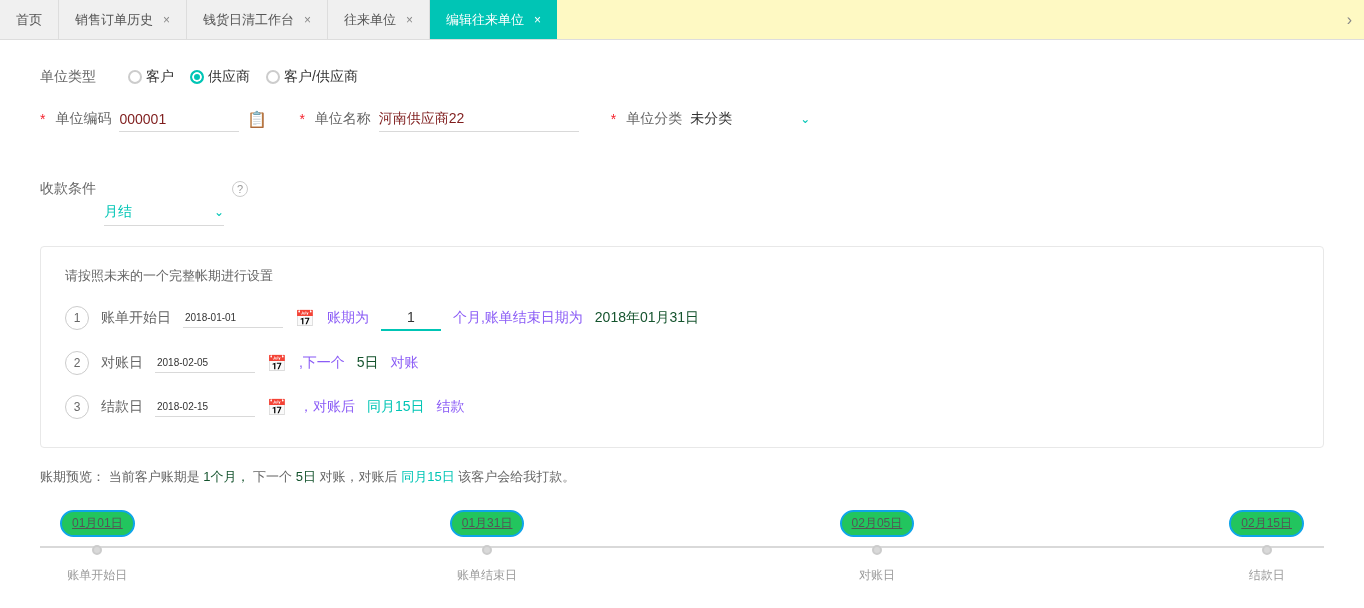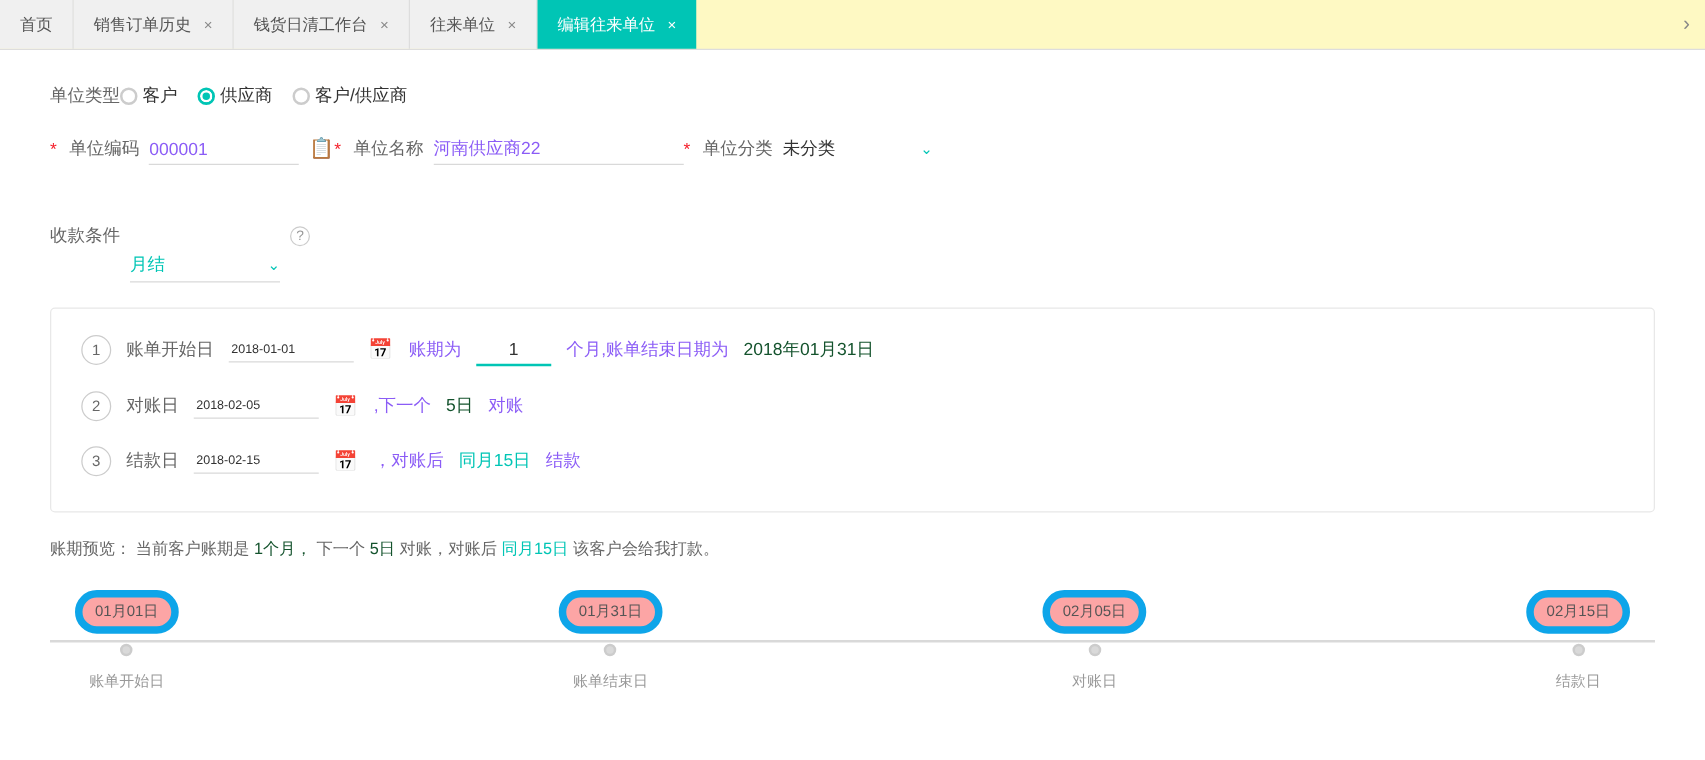--- a/index.html
+++ b/index.html
@@ -52,20 +52,21 @@
       background: #fff;
       padding: 20px 40px;
       min-height: calc(100vh - 40px);
     }
 
     
     .form-row {
       display: flex;
       align-items: center;
       margin-bottom: 20px;
+      gap: 32px;
     }
     .form-field {
       display: flex;
       align-items: center;
       gap: 8px;
     }
     .form-label {
       color: #666;
       white-space: nowrap;
     }
@@ -94,21 +95,21 @@
     .radio-circle.checked {
       border-color: #00c5b5;
       background: #00c5b5;
       box-shadow: inset 0 0 0 2px #fff;
     }
     .form-input {
       border: none;
       border-bottom: 1px solid #d9d9d9;
       outline: none;
       padding: 4px 0;
-      color: #8b5cf6;
+      color: #7f1d1d;
       font-size: 14px;
       min-width: 120px;
     }
     .input-wide { min-width: 200px; }
     .calendar-icon {
       color: #00c5b5;
       cursor: pointer;
       font-size: 16px;
     }
     .dropdown-field {
@@ -249,27 +250,28 @@
       gap: 8px;
     }
     .timeline-node {
       width: 10px;
       height: 10px;
       border-radius: 50%;
       background: #d9d9d9;
       border: 2px solid #ccc;
     }
     .timeline-badge {
-      background: #fca5a5;
-      border: 6px solid #0ea5e9;
+      background: #22c55e;
+      border: 2px solid #0ea5e9;
       border-radius: 20px;
       padding: 3px 10px;
       font-size: 12px;
       color: #555;
       white-space: nowrap;
+      text-decoration: underline;
     }
     .timeline-sub-label {
       font-size: 12px;
       color: #999;
       margin-top: 4px;
     }
   </style>
 </head>
 <body>
 
@@ -345,20 +347,21 @@
       <span class="form-label">收款条件</span>
       <div class="dropdown-field" style="min-width:120px;">
         <span class="dropdown-text">月结</span>
         <span class="dropdown-arrow">⌄</span>
       </div>
       <div class="question-icon">?</div>
     </div>
   </div>
 
   <div class="period-box">
+    <div class="period-hint">请按照未来的一个完整帐期进行设置</div>
 
     <div class="period-row">
       <div class="period-num">
         <span>1</span>
       </div>
       <span class="period-label">账单开始日</span>
       <input class="period-date-input" type="text" value="2018-01-01" style="">
       <span class="calendar-icon">📅</span>
       <span class="period-desc">账期为</span>
       <input class="period-num-input" type="text" value="1" style="">

